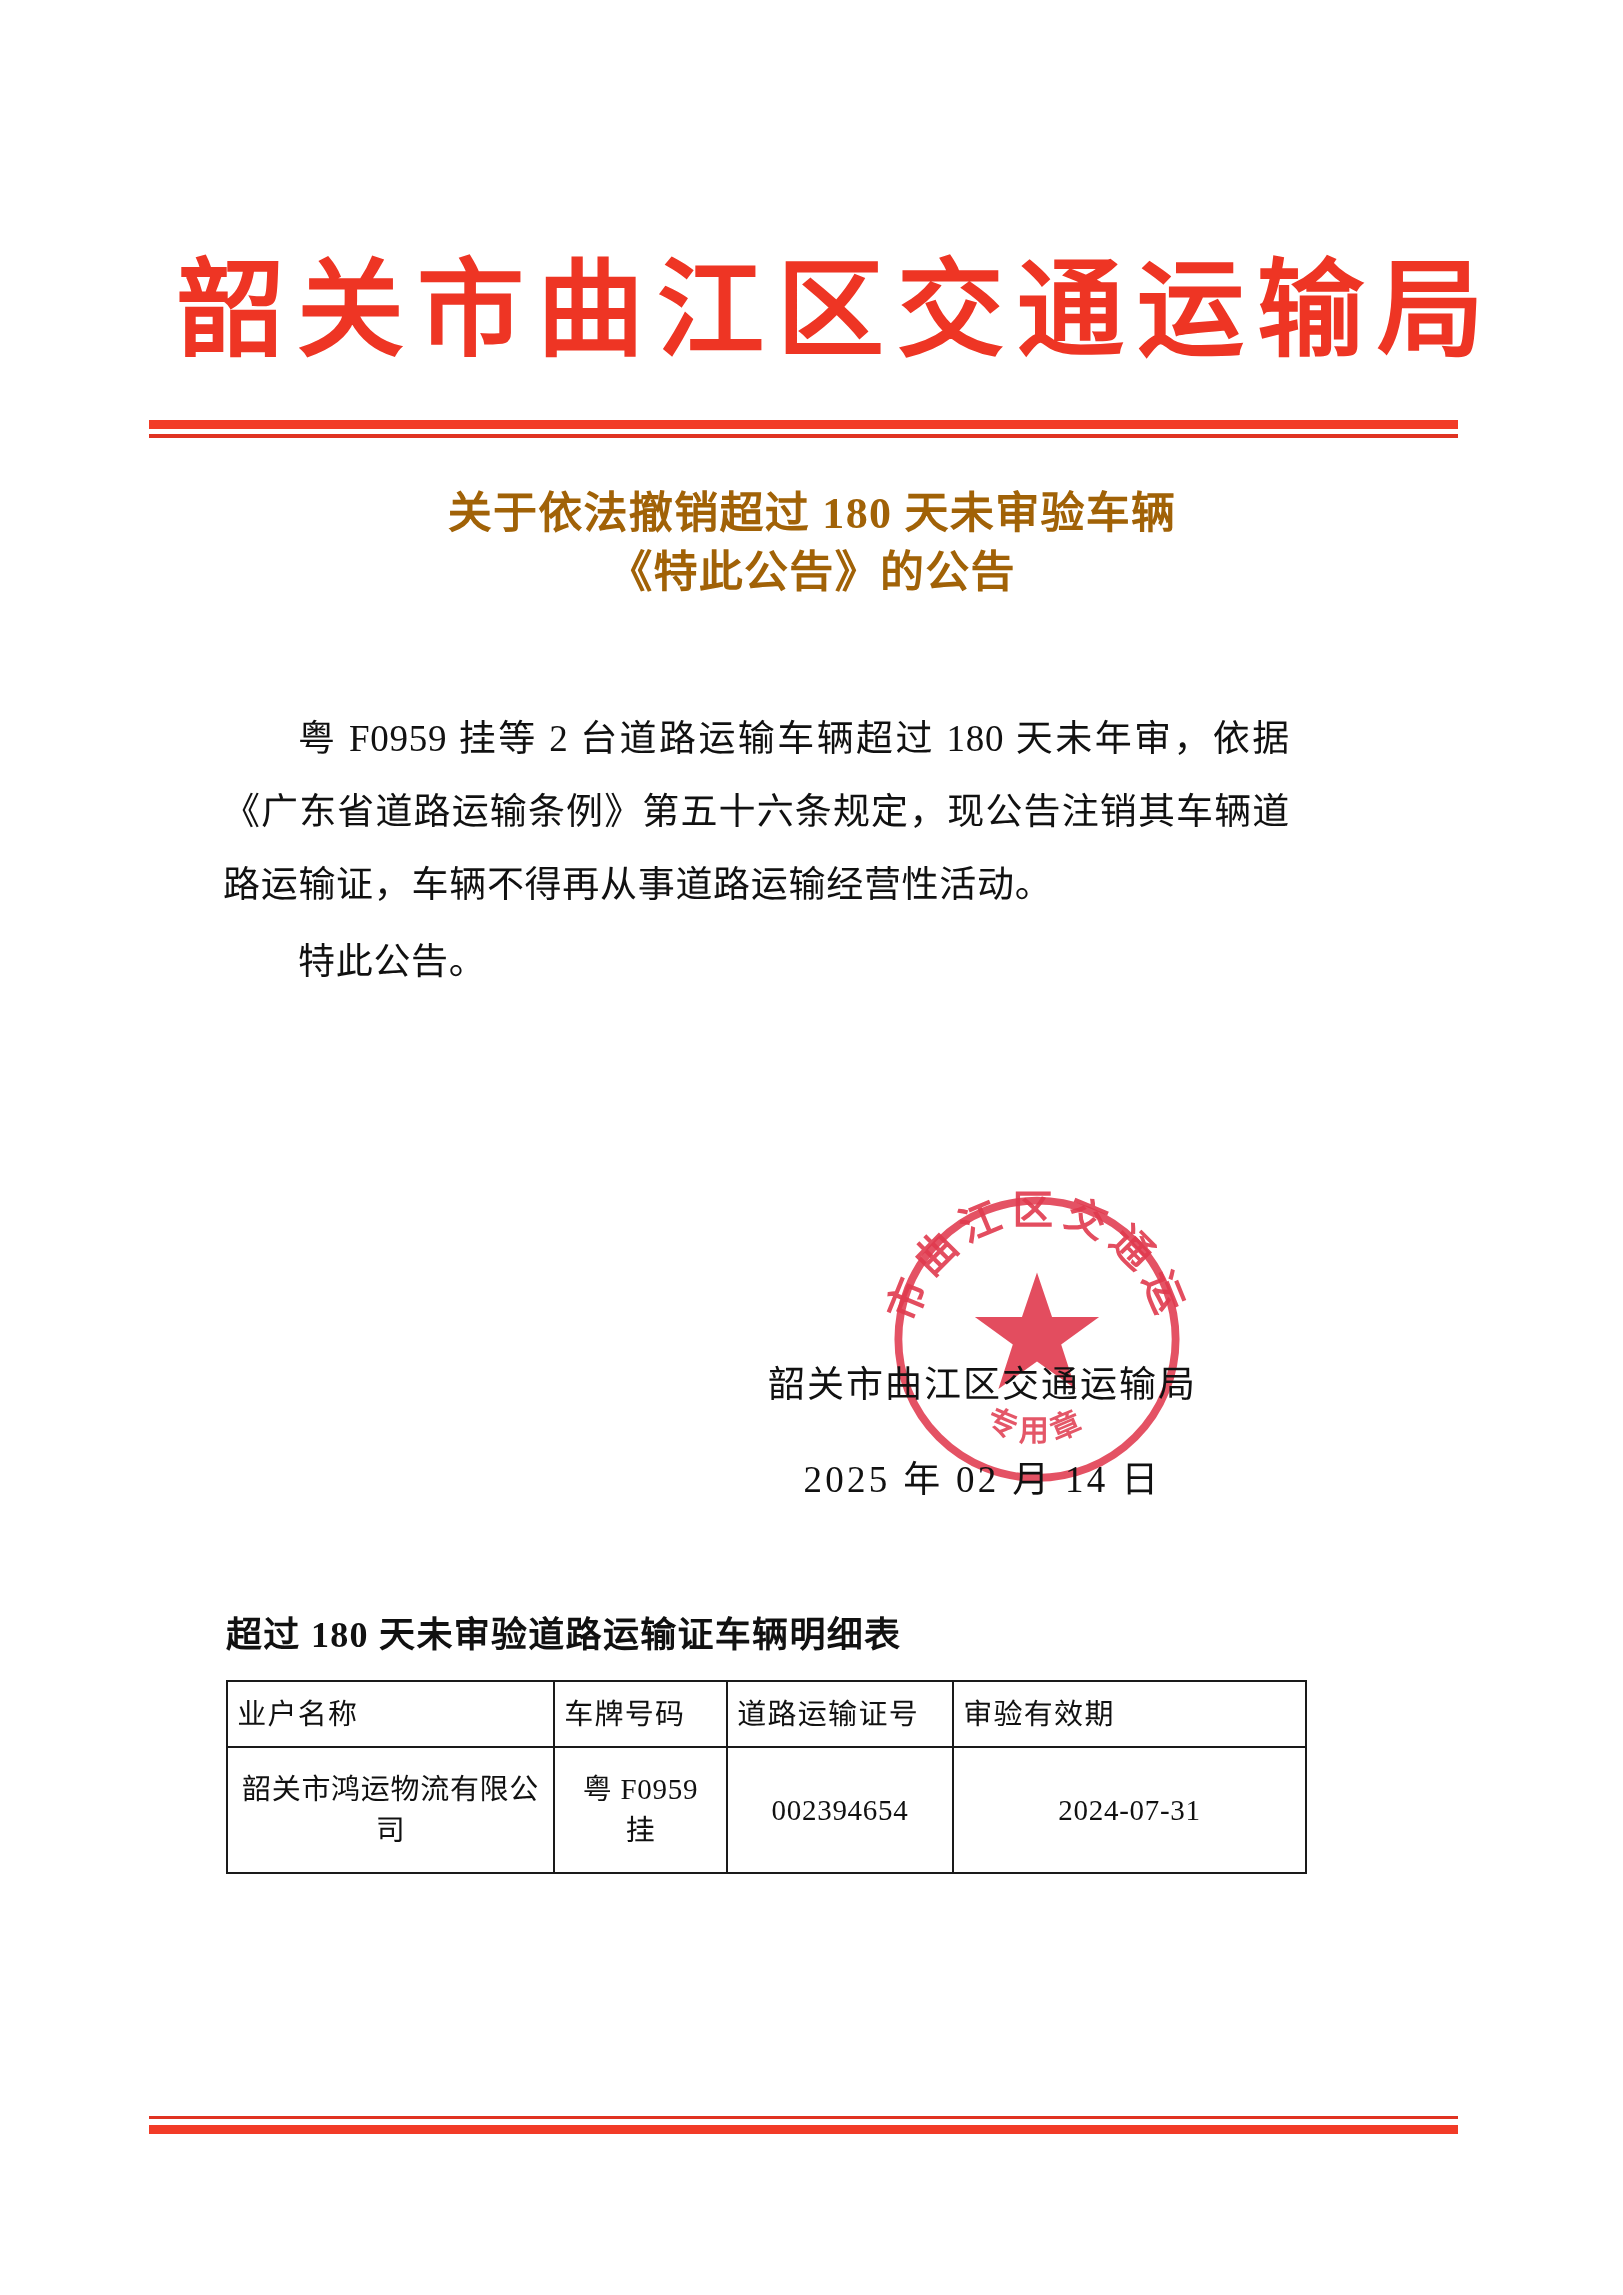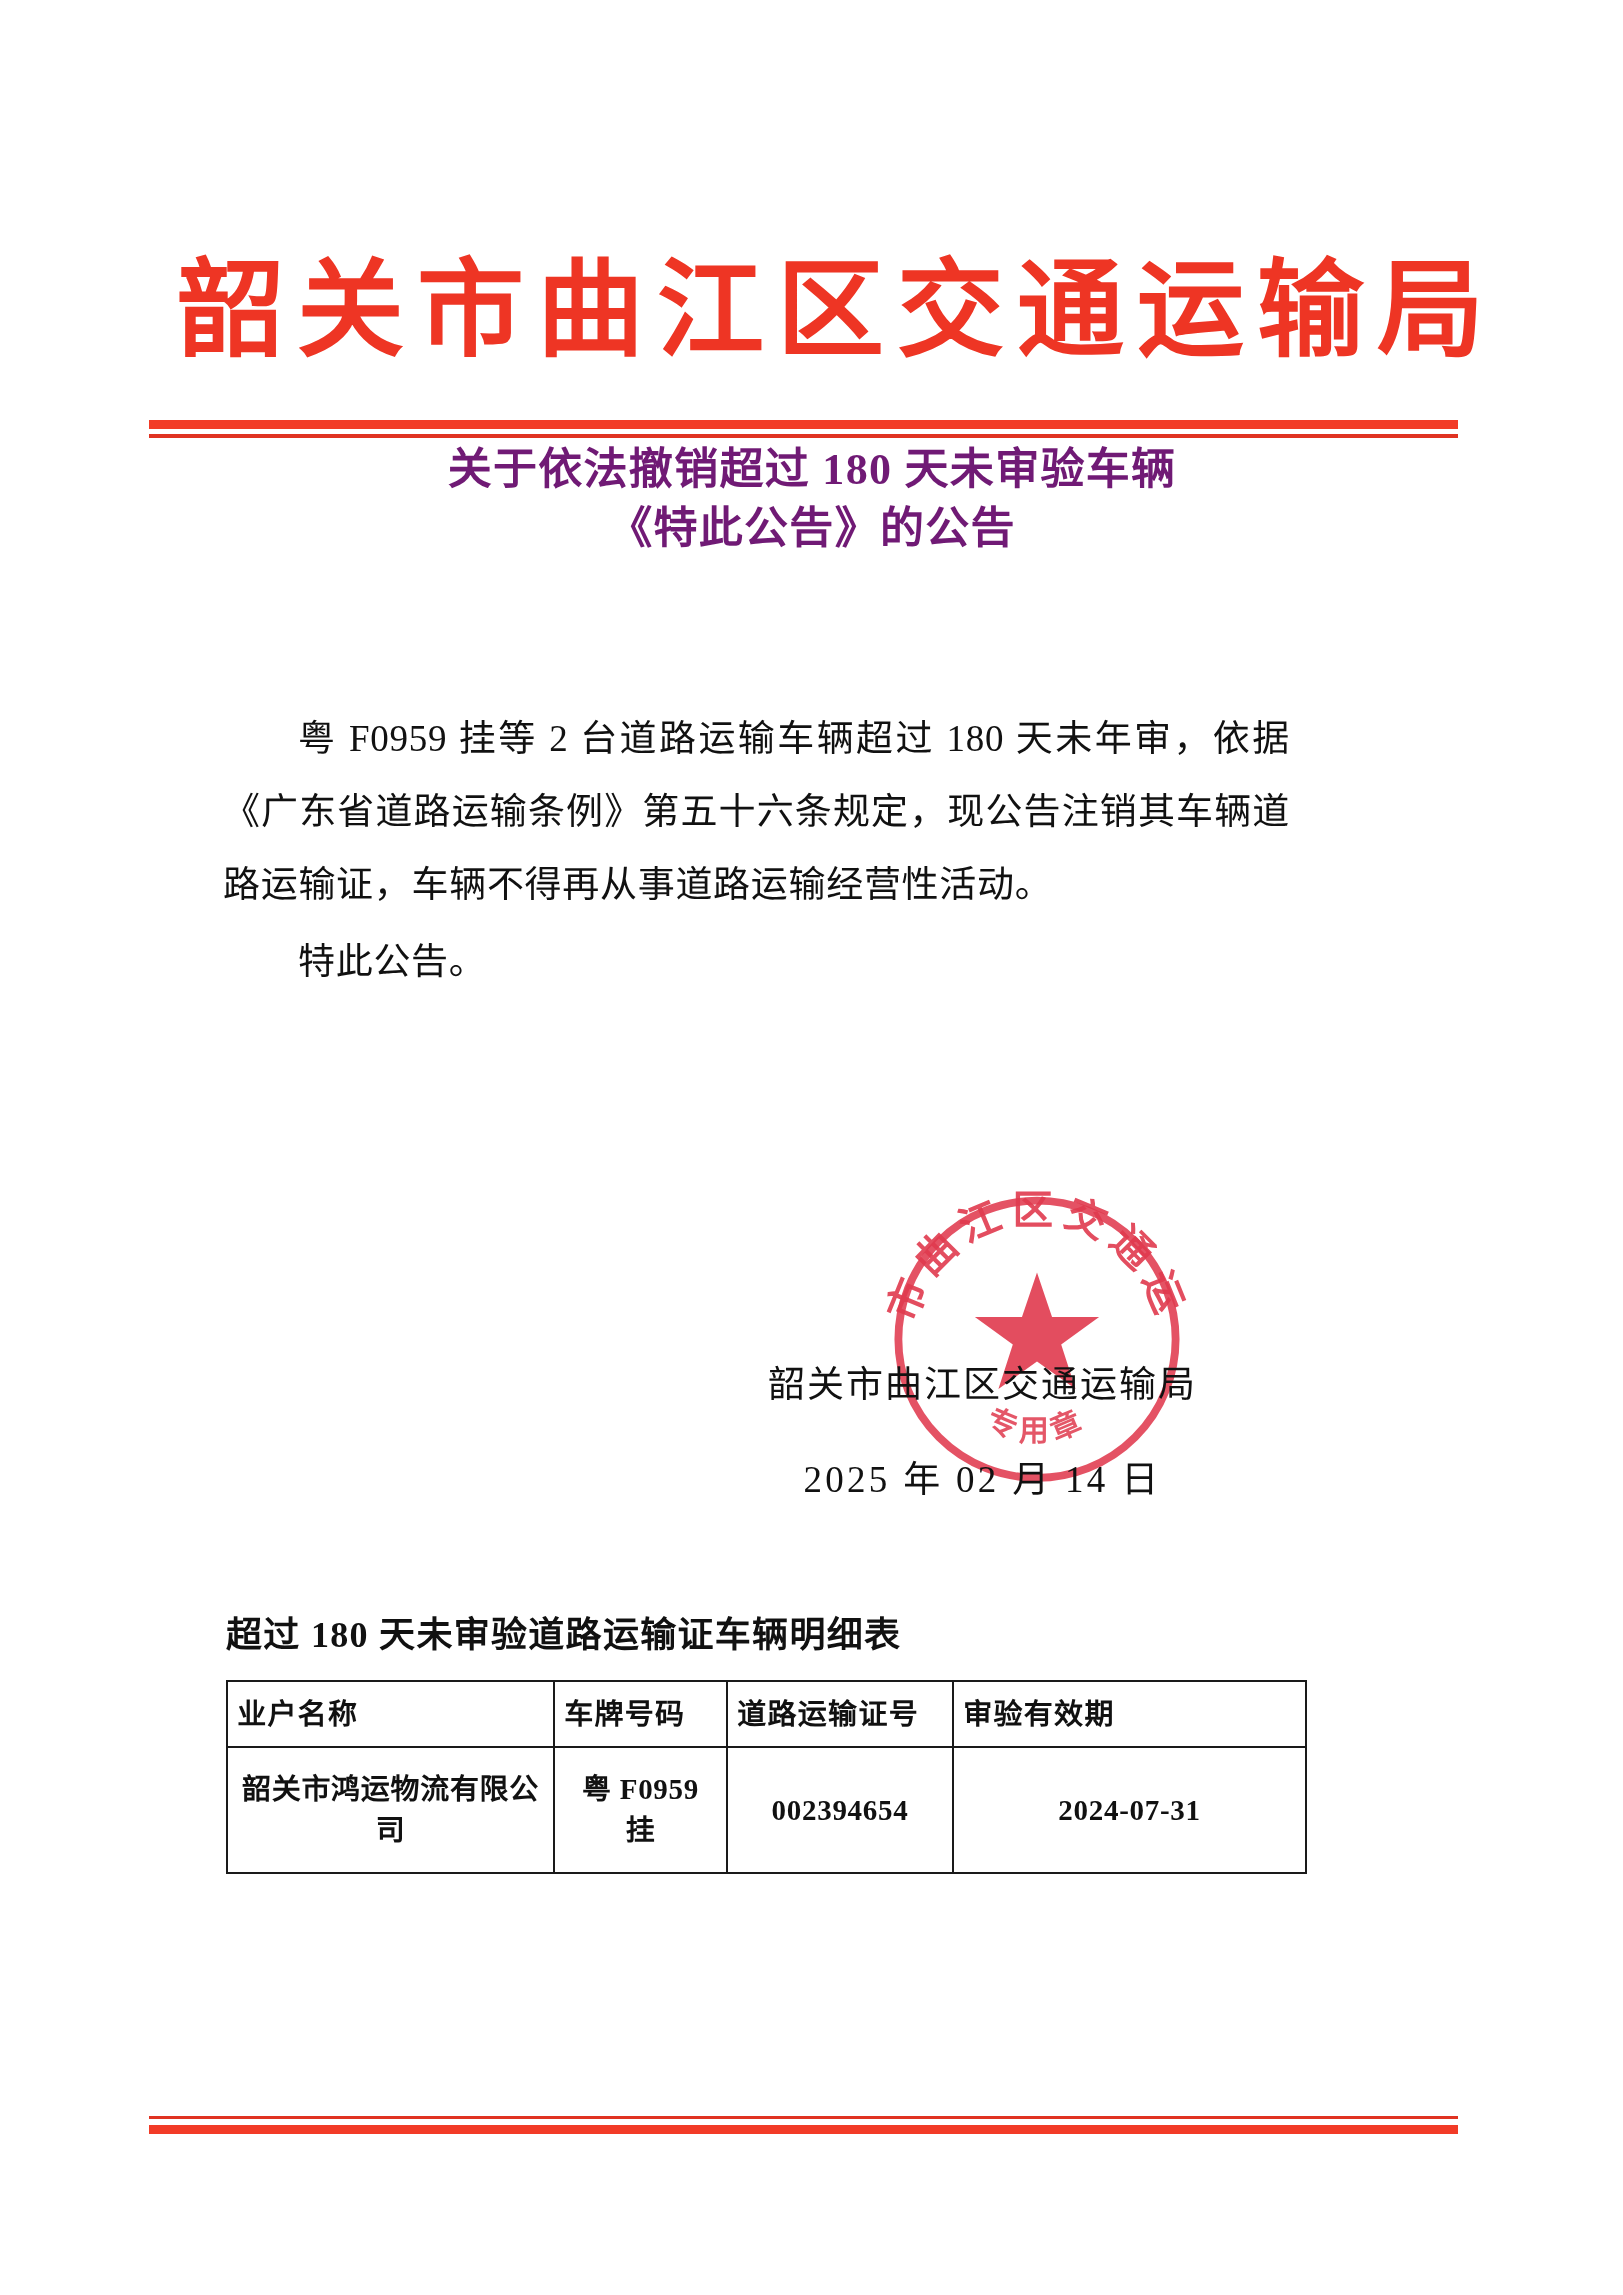--- a/index.html
+++ b/index.html
@@ -60,27 +60,27 @@
   .rule-thin {
     height: 3.3px;
     background: #e03322;
     width: 100%;
   }
 
   
   .doc-title {
     position: absolute;
     left: 164px;
-    top: 441px;
+    top: 485px;
     width: 1296px;
     text-align: center;
     font-family: "Liberation Serif", "DejaVu Serif", serif;
     font-size: 44px;
     font-weight: bold;
-    color: #701a75;
+    color: #a16207;
     line-height: 1.33;
     letter-spacing: 1.3px;
   }
   .doc-title-line { display: block; white-space: nowrap; }
 
   
   .body-text {
     position: absolute;
     left: 223px;
     top: 702px;
@@ -149,21 +149,21 @@
   }
   .detail-table col.c1 { width: 327px; }
   .detail-table col.c2 { width: 173px; }
   .detail-table col.c3 { width: 226px; }
   .detail-table col.c4 { width: 353px; }
 
   .detail-table th,
   .detail-table td {
     border: 2px solid #1a1a1a;
     padding: 0 9.2px;
-    font-weight: bold;
+    font-weight: normal;
     font-size: 29px;
     line-height: 1.4;
   }
   .detail-table thead th {
     height: 64px;
     text-align: left;
     vertical-align: middle;
     letter-spacing: 1.3px;
   }
   .detail-table tbody td {

